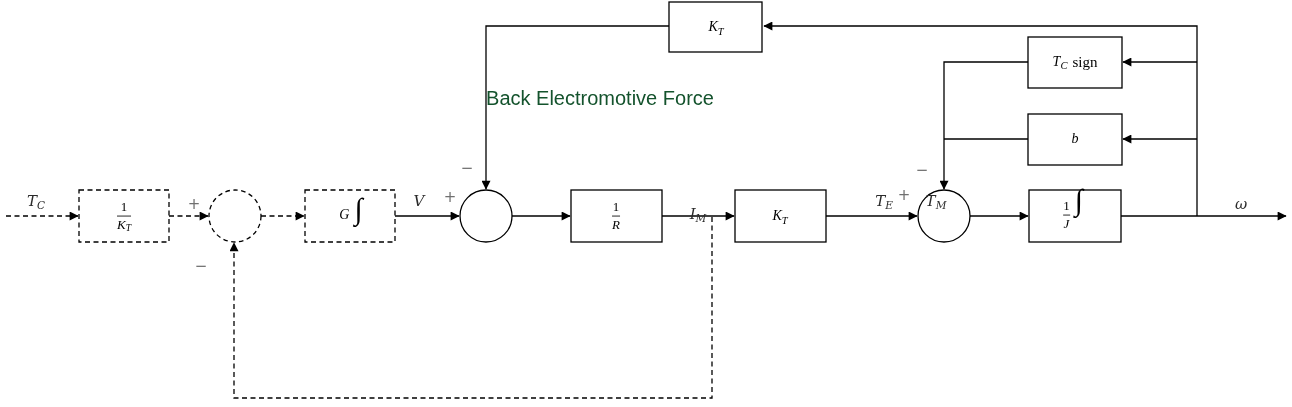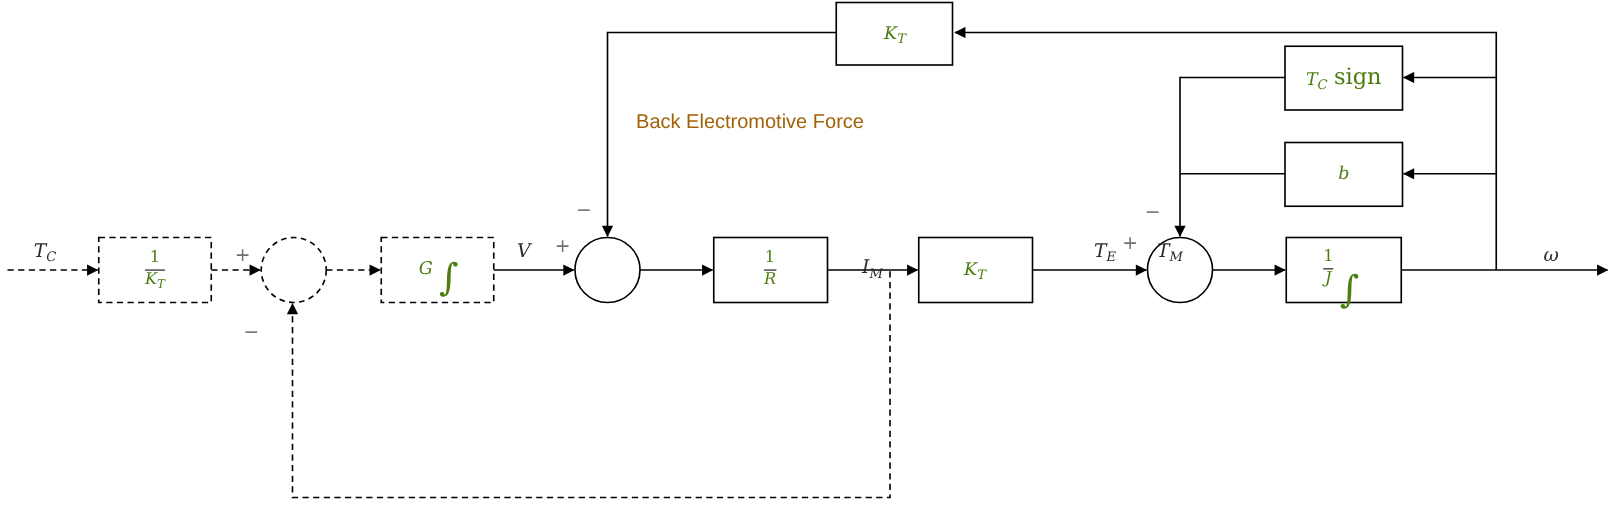--- a/index.html
+++ b/index.html
@@ -31,56 +31,57 @@
   }
   .sign {
     font-family: "DejaVu Sans", sans-serif;
     font-style: normal;
     font-size: 15px;
     color: #707070;
   }
   .annotation {
     font-family: "Liberation Sans", sans-serif;
     font-style: normal;
-    font-size: 16px;
-    color: #a16207;
+    font-size: 20px;
+    color: #14532d;
   }
 
   
   .blk {
     position: absolute;
     transform: translate(-50%, -50%);
     display: flex;
-    align-items: flex-end;
+    align-items: flex-start;
     gap: 5px;
-    color: #4d7c0f;
+    color: #000000;
     font-size: 14px;
     white-space: nowrap;
     line-height: 1;
+    font-family: Liberation Serif, serif;
   }
   .frac {
     display: inline-flex;
     flex-direction: column;
     align-items: center;
     font-size: 13px;
     line-height: 1.15;
   }
   .frac .num { font-style: normal; }
   .frac .fbar { align-self: stretch; height: 1px; background: #2b2b2b; margin: 1px 0; }
   .frac .den { font-style: italic; }
   .frac .den sub { font-size: 9.5px; vertical-align: -2.5px; }
   .integral {
     font-style: normal;
     font-size: 30px;
     line-height: 0;
     position: relative;
     top: 1px;
   }
   .gain { font-style: italic; font-size: 14px; }
-  .roman { font-style: normal; font-size: 18px; }
+  .roman { font-style: normal; font-size: 15px; }
 </style>
 </head>
 <body>
 
 <div class="stage">
 
   <svg width="1292" height="407" viewBox="0 0 1292 407">
     <defs>
       <marker id="arr" viewBox="0 0 10 10" refX="9.3" refY="5" markerWidth="11" markerHeight="9" orient="auto" markerUnits="userSpaceOnUse">
         <path d="M0,0 L10,5 L0,10 Z" fill="#000"></path>

